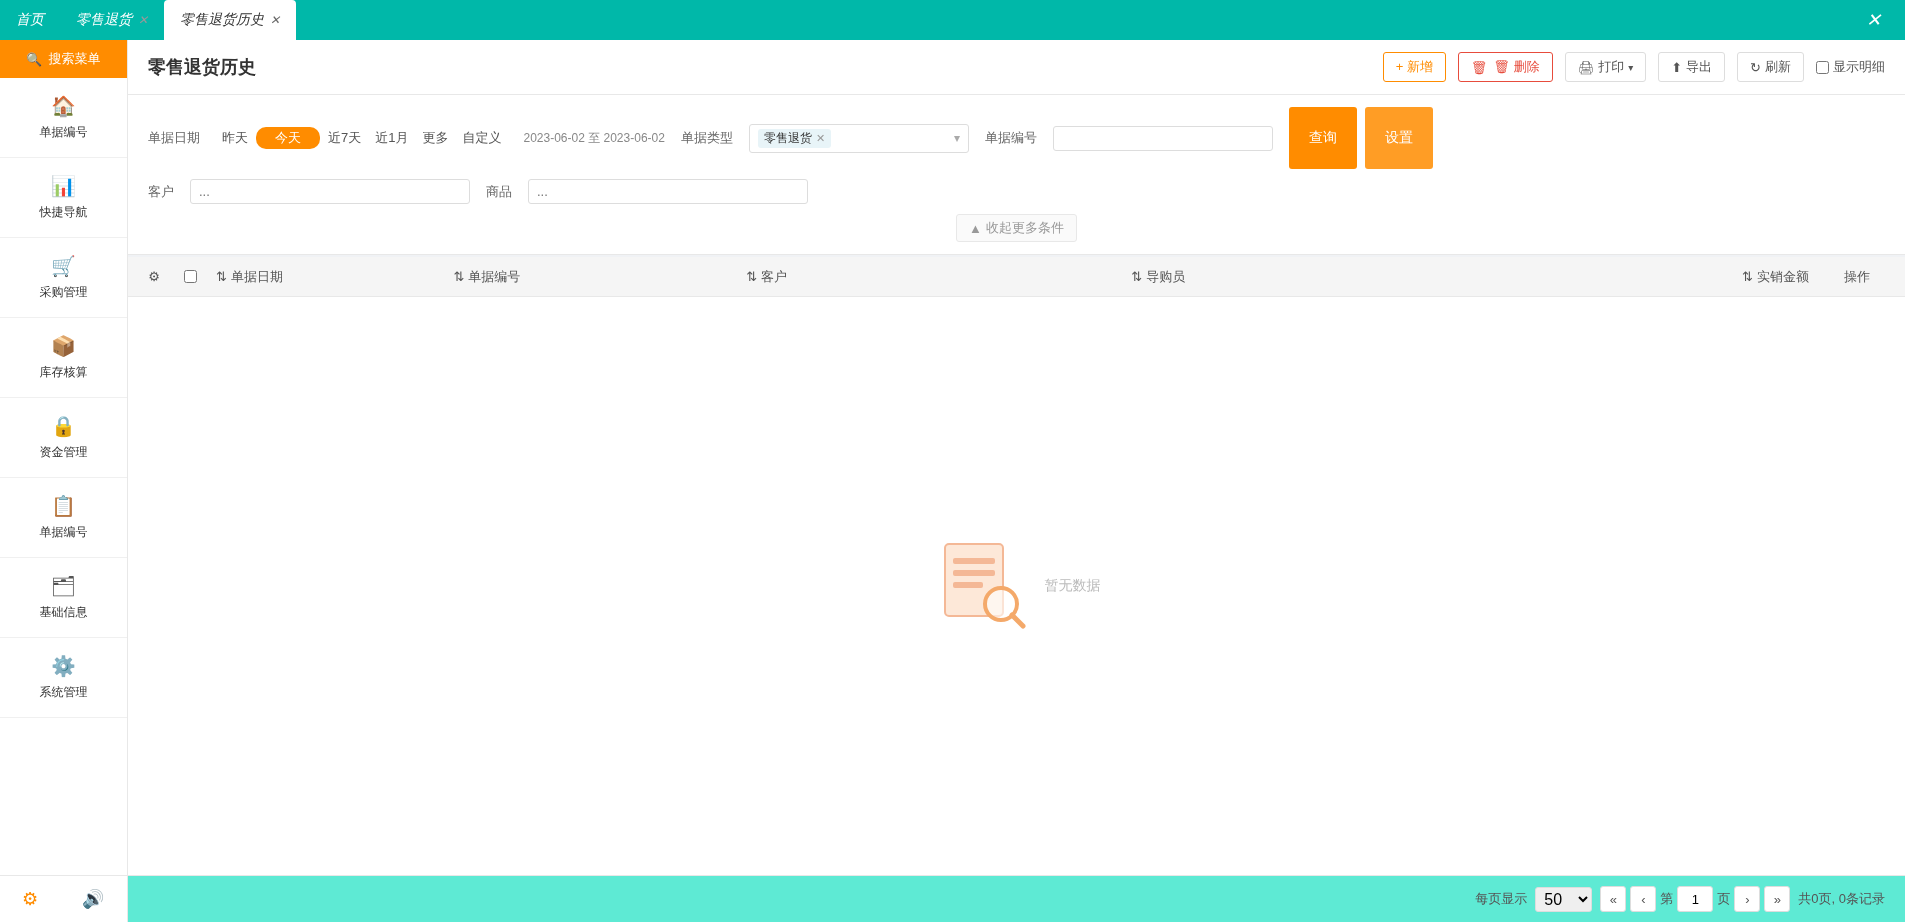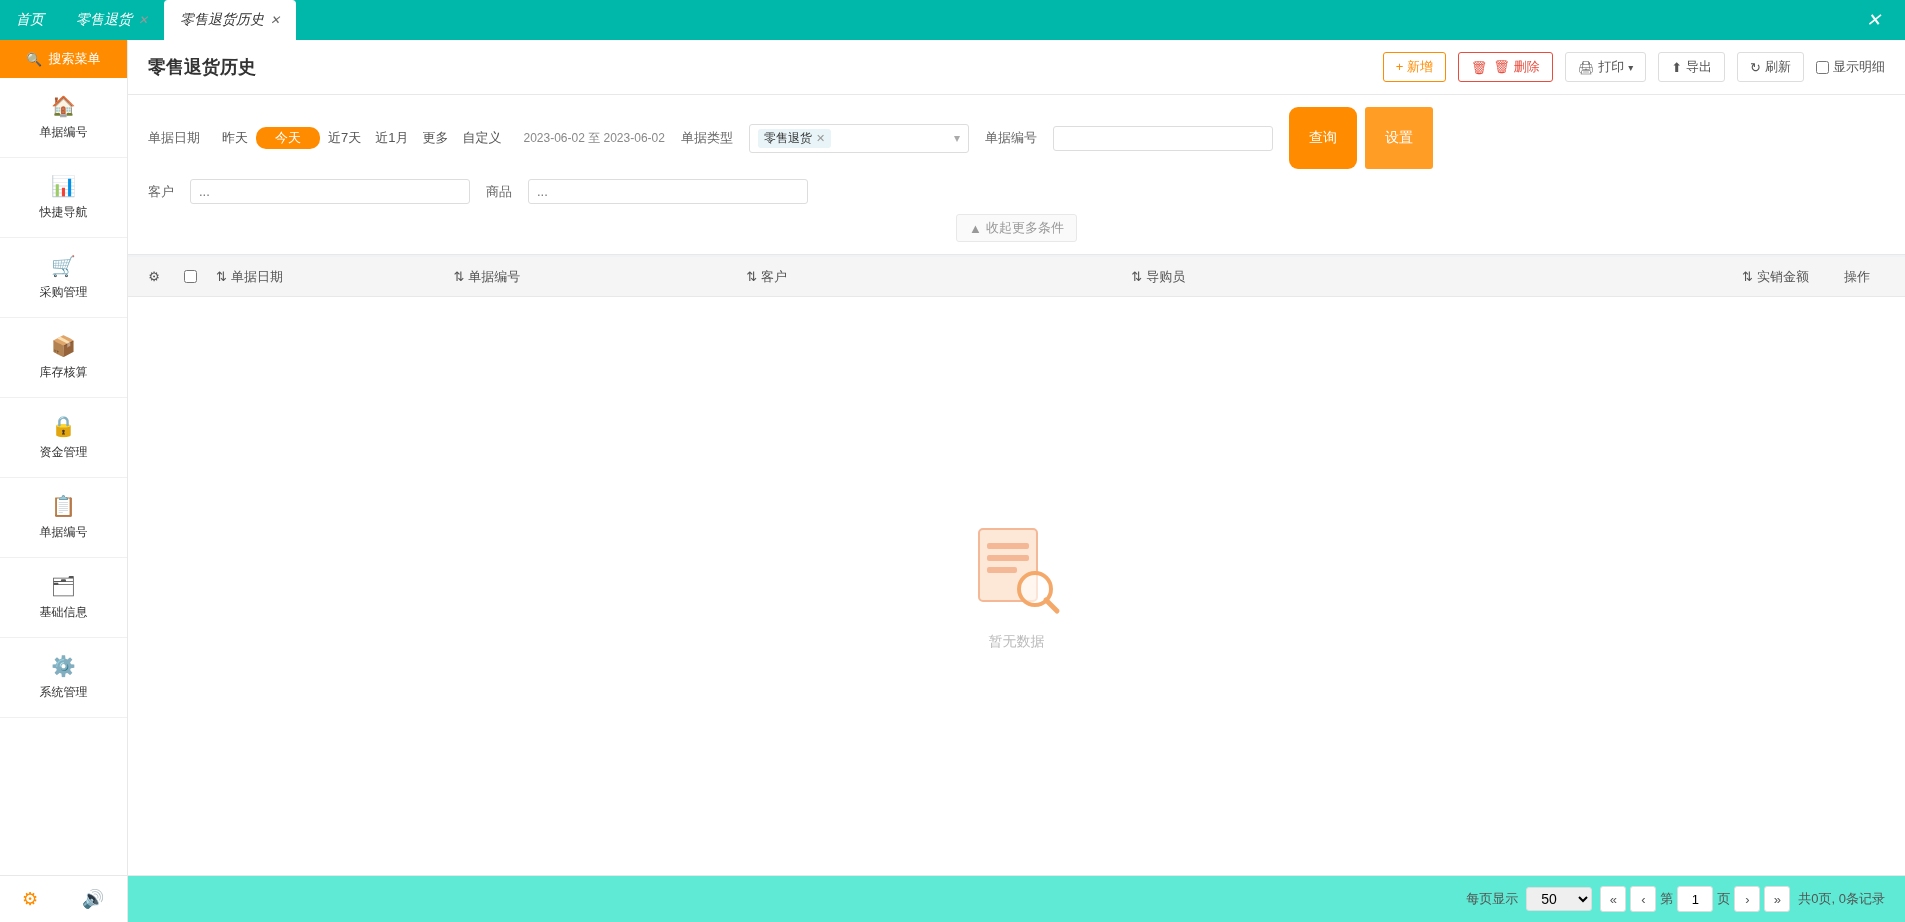--- a/index.html
+++ b/index.html
@@ -88,21 +88,21 @@
       padding: 1px 6px; font-size: 12px; color: #333; gap: 4px;
     }
     .tag-item .tag-close { cursor: pointer; color: #999; font-size: 11px; }
     .collapse-btn {
       display: flex; align-items: center; gap: 4px; font-size: 13px; color: #999;
       cursor: pointer; padding: 4px 12px; border: 1px solid #e8e8e8; border-radius: 3px;
       background: #fafafa; margin: 0 auto;
     }
     .action-btns { display: flex; gap: 8px; }
     .btn-query {
-      background: #ff8c00; color: #fff; border: none; border-radius: 9px;
+      background: #ff8c00; color: #fff; border: none; border-radius: 3px;
       padding: 22px 20px; font-size: 14px; cursor: pointer;
     }
     .btn-setting {
       background: #ff8c00; color: #fff; border: none; border-radius: 3px;
       padding: 20px 20px; font-size: 14px; cursor: pointer; opacity: 0.85;
     }
 
     
     .table-area { flex: 1; background: #fff; margin: 0; overflow: hidden; display: flex; flex-direction: column; }
     .table-header {
@@ -113,33 +113,33 @@
     .th.gear { width: 36px; justify-content: center; cursor: pointer; }
     .th.checkbox { width: 36px; justify-content: center; }
     .th.date { flex: 1.2; }
     .th.billno { flex: 1.5; }
     .th.customer { flex: 2; }
     .th.guide { flex: 1.5; }
     .th.amount { flex: 1; justify-content: flex-end; }
     .th.ops { width: 80px; justify-content: center; }
 
     .empty-area {
-      flex: 1; display: flex; flex-direction: column; align-items: center; justify-content: center;
+      flex: 1; display: flex; flex-direction: row; align-items: center; justify-content: center;
       gap: 12px;
     }
     .empty-text { font-size: 14px; color: #bbb; }
 
     
     .pagination {
       display: flex; align-items: center; justify-content: flex-end;
       padding: 10px 20px; border-top: 1px solid #e8e8e8; background: #5eead4;
       font-size: 13px; color: #555; gap: 8px;
     }
     .pagination select {
-      border: 1px solid #ddd; border-radius: 3px; padding: 2px 10px; font-size: 14px;
+      border: 1px solid #ddd; border-radius: 3px; padding: 2px 4px; font-size: 16px;
     }
     .page-nav {
       display: flex; align-items: center; gap: 4px;
     }
     .page-nav-btn {
       border: 1px solid #ddd; background: #fff; border-radius: 3px; width: 26px; height: 26px;
       display: flex; align-items: center; justify-content: center; cursor: pointer; font-size: 13px; color: #555;
     }
     .page-num-input {
       border: 1px solid #ddd; border-radius: 3px; width: 36px; height: 26px;

